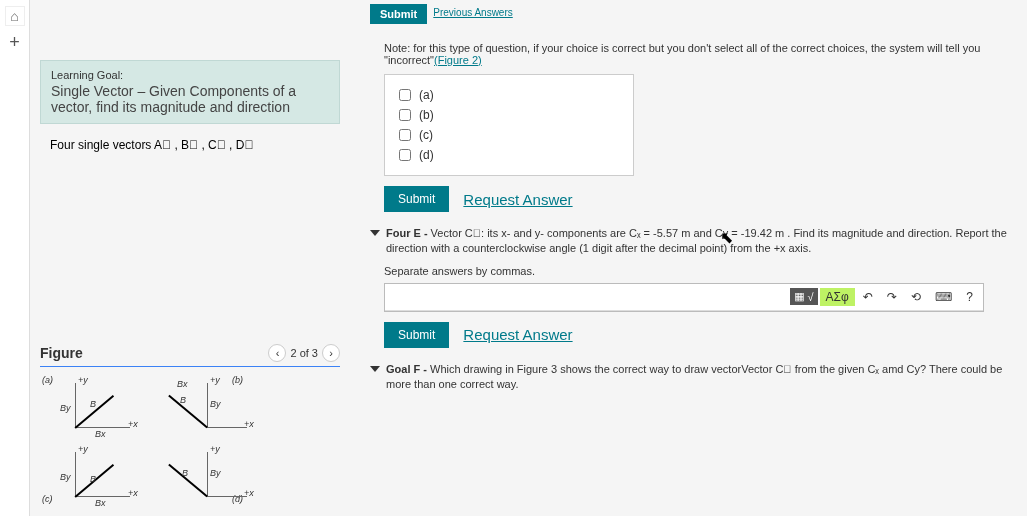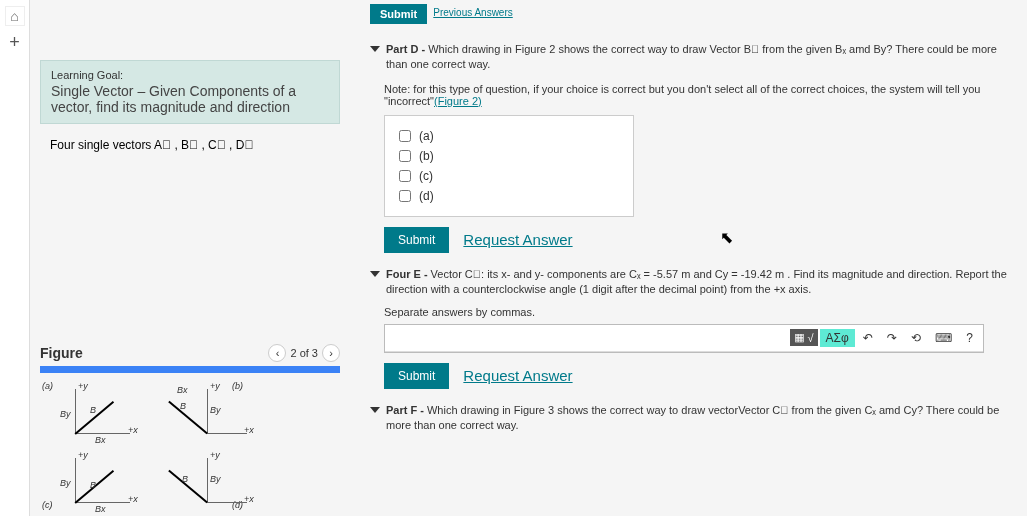--- a/index.html
+++ b/index.html
@@ -6,21 +6,21 @@
 body { font-family: Arial, Helvetica, sans-serif; font-size: 12px; background: #f5f5f5; color: #333; width: 1027px; height: 516px; overflow: hidden; position: relative; }
 .leftbar { position: absolute; left: 0; top: 0; width: 30px; height: 100%; background: #fff; border-right: 1px solid #ddd; }
 .leftbar-icon { width: 20px; height: 20px; margin: 6px auto; display: flex; align-items: center; justify-content: center; font-size: 14px; color: #666; border: 1px solid #eee; }
 .plus-icon { border: none; font-size: 18px; color: #555; }
 .sidebar { position: absolute; left: 40px; top: 60px; width: 300px; }
 .learning-goal { background: #d5e8e4; padding: 8px 10px; border: 1px solid #c0d8d4; margin-bottom: 6px; }
 .learning-goal .lg-title { font-weight: normal; font-size: 11px; margin-bottom: 2px; }
 .learning-goal .lg-text { font-size: 14px; color: #444; }
 .vectors-line { padding: 8px 10px; font-size: 12px; color: #000000; }
 .figure-block { margin-top: 180px; }
-.figure-header { display: flex; justify-content: space-between; align-items: center; padding: 4px 0; border-bottom: 7px solid #3b82f6; }
+.figure-header { display: flex; justify-content: space-between; align-items: center; padding: 4px 0; border-bottom: 1px solid #3b82f6; }
 .figure-header .title { font-size: 14px; font-weight: bold; }
 .pager { display: flex; align-items: center; gap: 4px; font-size: 11px; }
 .pager-btn { width: 18px; height: 18px; border: 1px solid #ccc; border-radius: 50%; display: flex; align-items: center; justify-content: center; cursor: pointer; background: #fff; }
 .figure-img { margin-top: 8px; display: grid; grid-template-columns: 1fr 1fr; gap: 4px; width: 220px; }
 .fig-panel { border: none; height: 65px; position: relative; font-size: 9px; }
 .axis-h { position: absolute; height: 1px; background: #666; }
 .axis-v { position: absolute; width: 1px; background: #666; }
 .vec { position: absolute; height: 1.5px; background: #000; transform-origin: left center; }
 .lbl { position: absolute; font-size: 9px; font-style: italic; }
 .main { position: absolute; left: 370px; top: 0; right: 10px; height: 100%; overflow: hidden; }
@@ -122,24 +122,20 @@
   </div>
 </div>
 
 <div class="main">
   <div class="top-btns">
     <div class="top-submit">Submit</div>
     <div class="top-prev">Previous Answers</div>
   </div>
 
   <div class="part">
-    <div class="part-header">
-      <div class="caret"></div>
-      <div class="part-text"><b>Part D - </b><span>Which drawing in Figure 2 shows the correct way to draw Vector B⃗ from the given Bₓ amd By? There could be more than one correct way.</span></div>
-    </div>
     <div class="note"><span>Note: for this type of question, if your choice is correct but you don't select all of the correct choices, the system will tell you "incorrect"</span><a href="#">(Figure 2)</a></div>
     <div class="choice-box">
       <div class="choice-row">
           <input type="checkbox" style="">
           <span>(a)</span>
         </div>
       <div class="choice-row">
           <input type="checkbox" style="">
           <span>(b)</span>
         </div>
@@ -163,35 +159,35 @@
       <div class="caret"></div>
       <div class="part-text"><b>Four E - </b><span>Vector C⃗: its x- and y- components are Cₓ = -5.57 m and Cy = -19.42 m . Find its magnitude and direction. Report the direction with a counterclockwise angle (1 digit after the decimal point) from the +x axis.</span></div>
     </div>
     <div class="hint-line">Separate answers by commas.</div>
     <div class="answer-box">
       <div class="toolbar">
         <div class="tool-group">
           <span>▦</span>
           <span>√</span>
         </div>
-        <span class="tool-btn" style="background:#5eead4">ΑΣφ</span>
+        <span class="tool-btn" style="background:#bef264">ΑΣφ</span>
         <span class="tool-btn">↶</span>
         <span class="tool-btn">↷</span>
         <span class="tool-btn">⟲</span>
         <span class="tool-btn">⌨</span>
         <span class="tool-btn">?</span>
       </div>
     </div>
     <div class="submit-row">
       <button class="submit-btn">Submit</button>
       <span class="req-link">Request Answer</span>
     </div>
   </div>
 
   <div class="part">
     <div class="part-header">
       <div class="caret"></div>
-      <div class="part-text"><b>Part F - </b><span>Which drawing in Figure 3 shows the correct way to draw vectorVector C⃗ from the given Cₓ amd Cy? There could be more than one correct way.</span></div>
+      <div class="part-text"><b>Goal F - </b><span>Which drawing in Figure 3 shows the correct way to draw vectorVector C⃗ from the given Cₓ amd Cy? There could be more than one correct way.</span></div>
     </div>
   </div>
 </div>
 
 <div class="cursor-arrow">⬉</div>
 
 </body></html>

